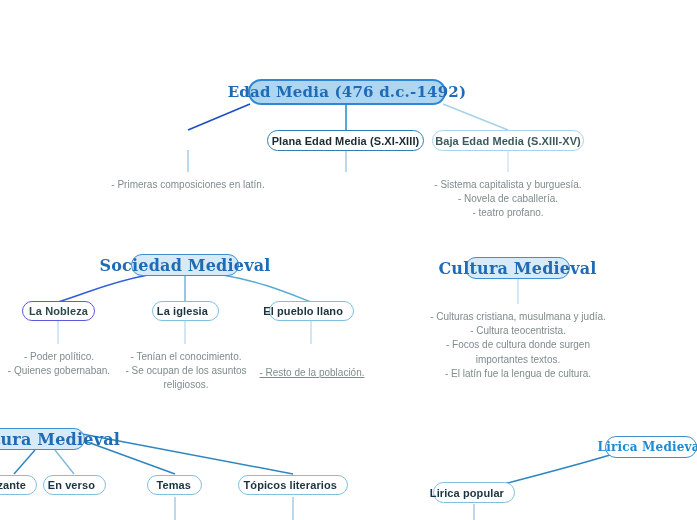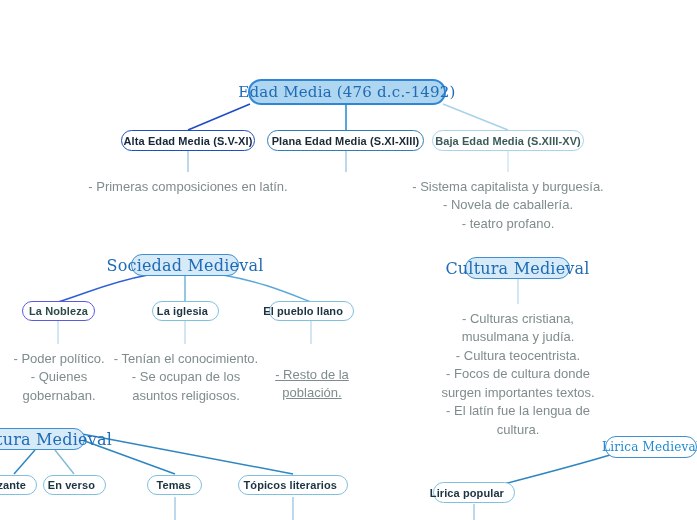--- a/index.html
+++ b/index.html
@@ -41,21 +41,21 @@
     border: 1.6px solid #4a90c4;
     color: #1a3a4a;
     font-size: 11px;
     font-weight: bold;
     letter-spacing: 0.1px;
     padding: 0 10px;
     z-index: 3;
   }
   .node.serif {
     font-family: "DejaVu Serif", "Liberation Serif", serif;
-    font-weight: normal;
+    font-weight: bold;
     letter-spacing: 0.2px;
   }
   .node.root {
     background: #aed6f1;
     border: 2px solid #2f86d6;
     color: #1f6bb5;
     font-size: 15px;
     border-radius: 16px;
   }
   .node.branch {
@@ -87,21 +87,21 @@
     color: #2a4a4a;
   }
   .node.soft {
     border-color: #7fc0de;
     color: #1b3340;
     justify-content: flex-end;
   }
   .desc {
     position: absolute;
     text-align: center;
-    font-size: 13px;
+    font-size: 10px;
     line-height: 1.42;
     color: #7f8c8d;
     white-space: pre-line;
     z-index: 2;
   }
 </style>
 </head>
 <body>
 
 <div id="canvas">
@@ -134,23 +134,20 @@
     <path d="M 293 497 L 293 520" fill="none" stroke="#9fc8e8" stroke-width="1.4"></path>
 
     <path d="M 610 455 C 560 470 510 482 474 492" fill="none" stroke="#2e86c1" stroke-width="1.5"></path>
     <path d="M 474 504 L 474 520" fill="none" stroke="#9fc8e8" stroke-width="1.4"></path>
   </svg>
 
   <div class="node root serif" style="left:248px; top:79px; width:198px; height:26px;">
     <span>Edad Media (476 d.c.-1492)</span>
   </div>
 
-  <div class="node dark-blue" style="left:121px; top:130px; width:134px; height:21px;">
-    <span>Alta Edad Media (S.V-XI)</span>
-  </div>
   <div class="node mid-blue" style="left:267px; top:130px; width:157px; height:21px;">
     <span>Plana Edad Media (S.XI-XIII)</span>
   </div>
   <div class="node pale-blue" style="left:432px; top:130px; width:152px; height:21px;">
     <span>Baja Edad Media (S.XIII-XV)</span>
   </div>
 
   <div class="desc" style="left:88px; top:178px; width:200px;">- Primeras composiciones en latín.</div>
   <div class="desc" style="left:408px; top:178px; width:200px;">- Sistema capitalista y burguesía.
 - Novela de caballería.

